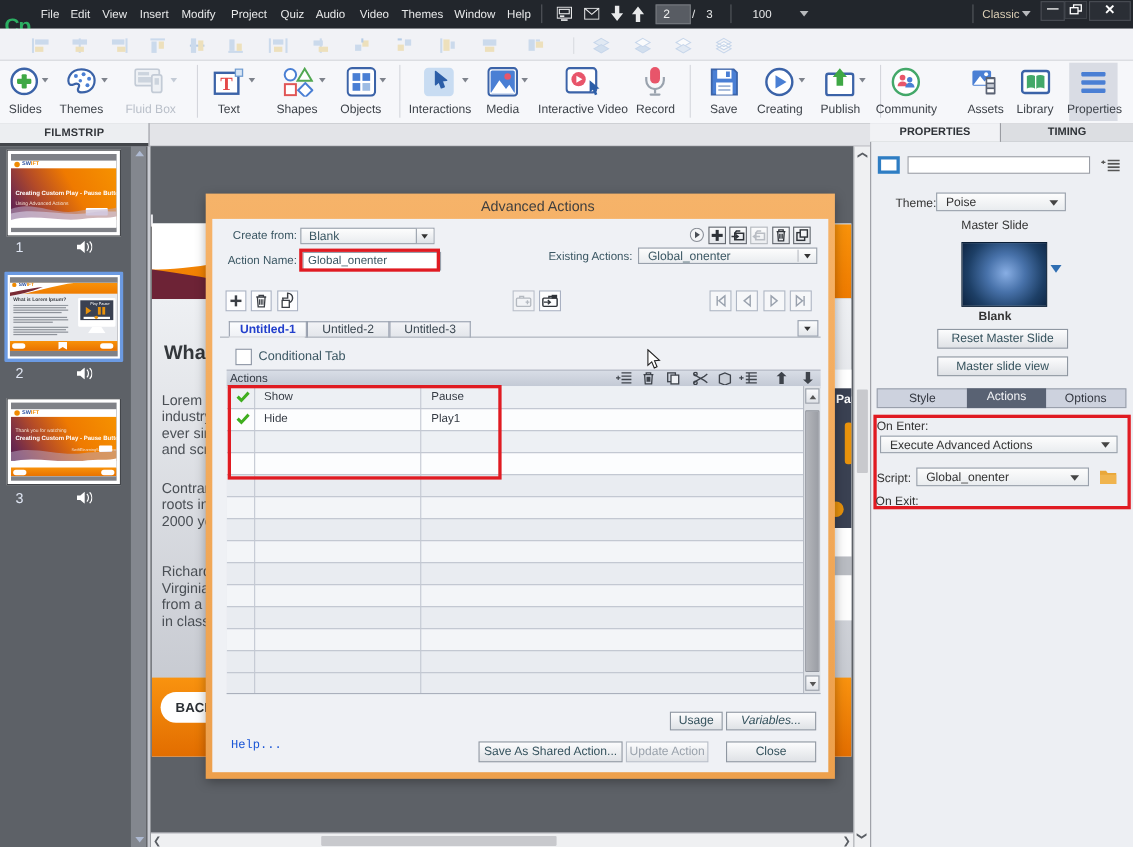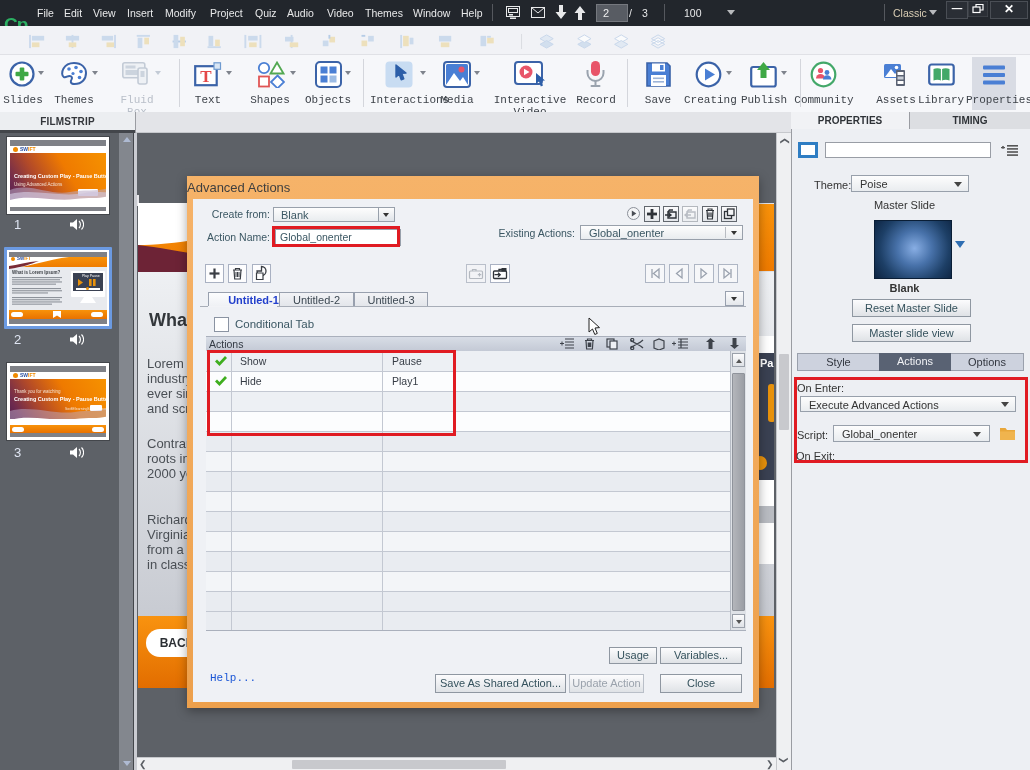--- a/index.html
+++ b/index.html
@@ -154,21 +154,21 @@
       <g transform="translate(660,0)">
           <path d="M8 5 L15 9 L8 13 L1 9 Z" fill="#fff"></path>
           <path d="M8 2 L15 6 L8 10 L1 6 Z" fill="none"></path>
           <path d="M8 8 L15 12 L8 16 L1 12 Z" fill="none"></path>
         </g>
     </g>
   </svg>
 </div>
 
 <div class="ab" id="bigbar" style="left:0;top:55px;width:1030px;height:57px;background:#f6f7fa;">
-  <style>.cap{position:absolute;top:39px;font-size:11px;color:#3e434a;text-align:center;font-family:Liberation Mono, monospace;}
+  <style>.cap{position:absolute;top:39px;font-size:11px;color:#3e434a;text-align:center;}
   .caret{position:absolute;top:16px;width:0;height:0;border-left:3.5px solid transparent;border-right:3.5px solid transparent;border-top:4.5px solid #7e838c;}</style>
 
   <svg class="ab" style="left:9px;top:6px;" width="26" height="26" viewBox="0 0 26 26">
       <circle cx="13" cy="13" r="11.5" fill="#fff" stroke="#3b63a8" stroke-width="2.2"></circle>
       <rect x="6.5" y="10.7" width="13" height="4.6" rx="1" fill="#3fa845"></rect>
       <rect x="10.7" y="6.5" width="4.6" height="13" rx="1" fill="#3fa845"></rect>
     </svg>
   <span class="caret" style="left:38px;"></span>
   <span class="cap" style="left:1px;width:44px;">Slides</span>
 
@@ -552,21 +552,21 @@
   <span class="ab combo" style="left:41px;top:296px;width:157px;height:17px;line-height:17px;box-sizing:border-box;padding-left:8px;color:#333;">Global_onenter
     <span class="ab" style="right:8px;top:6px;width:0;height:0;border-left:4px solid transparent;border-right:4px solid transparent;border-top:5px solid #444;"></span></span>
   <svg class="ab" style="left:208px;top:297px;" width="15" height="14" viewBox="0 0 15 14">
       <path d="M0 2 H5.5 L7 4 H15 V14 H0 Z" fill="#e9a73a"></path>
       <path d="M0 5.5 H15 V14 H0 Z" fill="#f0b44e"></path>
     </svg>
   <span class="ab" style="left:4px;top:321px;">On Exit:</span>
 </div>
 
 <div class="ab" id="dialog" style="left:187px;top:176px;width:572px;height:532px;background:linear-gradient(#f6b369,#eda04c);box-shadow:0 3px 10px rgba(0,0,0,0.35);">
-  <div class="ab" style="left:0;top:0;width:572px;height:23px;font-size:13px;color:#3f3f3f;line-height:24px;">Advanced Actions</div>
+  <div class="ab" style="left:0;top:0;width:572px;height:23px;text-align:center;font-size:13px;color:#3f3f3f;line-height:24px;padding-left:16px;">Advanced Actions</div>
   <div class="ab" id="dlgc" style="left:6px;top:23px;width:560px;height:503px;background:#eff1f5;font-size:11px;color:#3b5763;"></div>
 
   <span class="ab lbl" style="left:8px;top:32px;width:75px;text-align:right;">Create from:</span>
   <span class="ab combo" style="left:86px;top:31px;width:122px;height:15px;box-sizing:border-box;">
     <span class="ab" style="left:7px;top:1px;line-height:13px;">Blank</span>
     <span class="ab" style="right:0;top:0;width:15px;height:13px;border-left:1px solid #98a0ab;background:linear-gradient(#fdfdfd,#dfe3e8);">
         <span class="ab" style="left:3.5px;top:4.5px;width:0;height:0;border-left:3.5px solid transparent;border-right:3.5px solid transparent;border-top:4.5px solid #333;"></span>
       </span>
   </span>
 
@@ -636,21 +636,21 @@
   <span class="ab" style="left:482px;top:88px;width:18px;height:17px;background:#f6f7f9;border:1px solid #aeb6c4;"><svg width="18" height="17" viewBox="0 0 18 17">
         <path d="M12 4 L6.5 8.5 L12 13 Z" fill="none" stroke="#9aa2ae" stroke-width="1.3"></path>
       </svg></span>
   <span class="ab" style="left:507px;top:88px;width:18px;height:17px;background:#f6f7f9;border:1px solid #aeb6c4;"><svg width="18" height="17" viewBox="0 0 18 17">
         <path d="M6 4 L11.5 8.5 L6 13 Z" fill="none" stroke="#9aa2ae" stroke-width="1.3"></path>
       </svg></span>
   <span class="ab" style="left:531px;top:88px;width:18px;height:17px;background:#f6f7f9;border:1px solid #aeb6c4;"><svg width="18" height="17" viewBox="0 0 18 17">
         <path d="M5 4 L10.5 8.5 L5 13 Z M12 4 V13" fill="none" stroke="#9aa2ae" stroke-width="1.3"></path>
       </svg></span>
 
-  <span class="ab" style="left:21px;top:116px;width:69px;height:14px;background:linear-gradient(#fcfdfe,#eef0f4);border:1px solid #98a0ae;border-bottom:none;text-align:center;line-height:14px;font-weight:bold;color:#2340cc;font-size:11px;padding-left:10px;">Untitled-1</span>
+  <span class="ab" style="left:21px;top:116px;width:69px;height:14px;background:linear-gradient(#fcfdfe,#eef0f4);border:1px solid #98a0ae;border-bottom:none;text-align:center;line-height:14px;font-weight:bold;color:#2340cc;font-size:11px;">Untitled-1</span>
   <span class="ab" style="left:92px;top:116px;width:73px;height:14px;background:linear-gradient(#f2f3f6,#e2e5ea);border:1px solid #98a0ae;border-bottom:none;text-align:center;line-height:14px;color:#3c4852;font-size:11px;">Untitled-2</span>
   <span class="ab" style="left:167px;top:116px;width:72px;height:14px;background:linear-gradient(#f2f3f6,#e2e5ea);border:1px solid #98a0ae;border-bottom:none;text-align:center;line-height:14px;color:#3c4852;font-size:11px;">Untitled-3</span>
   <span class="ab" style="left:13px;top:130px;width:546px;height:1px;background:#a8aeb8;"></span>
   <span class="ab" style="left:21px;top:130px;width:69px;height:1px;background:#f2f3f6;"></span>
   <span class="ab" style="left:538px;top:115px;width:19px;height:15px;background:linear-gradient(#fcfcfd,#e4e7eb);border:1px solid #98a0ae;box-sizing:border-box;">
       <span class="ab" style="left:5px;top:5px;width:0;height:0;border-left:3.5px solid transparent;border-right:3.5px solid transparent;border-top:4.5px solid #333;"></span>
     </span>
 
   <span class="ab" style="left:27px;top:141px;width:13px;height:13px;background:#fff;border:1px solid #8a93a2;"></span>
   <span class="ab lbl" style="left:48px;top:142px;font-size:11.5px;">Conditional Tab</span>
@@ -732,18 +732,18 @@
       <span class="ab" style="left:1px;top:22px;width:13px;height:238px;background:linear-gradient(90deg,#b4b6bb,#9b9ea5);border:1px solid #8f939b;border-radius:1px;box-sizing:border-box;"></span>
       <span class="ab" style="left:1px;top:263px;width:13px;height:14px;background:linear-gradient(#fbfbfc,#dfe2e7);border:1px solid #9aa0aa;box-sizing:border-box;">
           <span class="ab" style="left:3px;top:5px;width:0;height:0;border-left:3.5px solid transparent;border-right:3.5px solid transparent;border-top:4.5px solid #555;"></span>
         </span>
     </div>
   </div>
 
   <span class="ab" style="left:20px;top:174px;width:243px;height:80px;border:3px solid #e01b22;"></span>
 
   <span class="ab btn" style="left:422px;top:471px;width:46px;height:15px;line-height:15px;">Usage</span>
-  <span class="ab btn" style="left:473px;top:471px;width:80px;height:15px;line-height:15px;">Variables...</span>
+  <span class="ab btn" style="left:473px;top:471px;width:80px;height:15px;line-height:15px;font-style:italic;">Variables...</span>
   <span class="ab" style="left:23px;top:496px;font-size:11px;color:#1a56d6;font-family:Liberation Mono, monospace;">Help...</span>
   <span class="ab btn" style="left:248px;top:498px;width:129px;height:17px;line-height:17px;">Save As Shared Action...</span>
   <span class="ab btn" style="left:382px;top:498px;width:73px;height:17px;line-height:17px;color:#9aa2ac;border-color:#b9bfc8;">Update Action</span>
   <span class="ab btn" style="left:473px;top:498px;width:80px;height:17px;line-height:17px;">Close</span>
 </div>
 
 </body></html>

